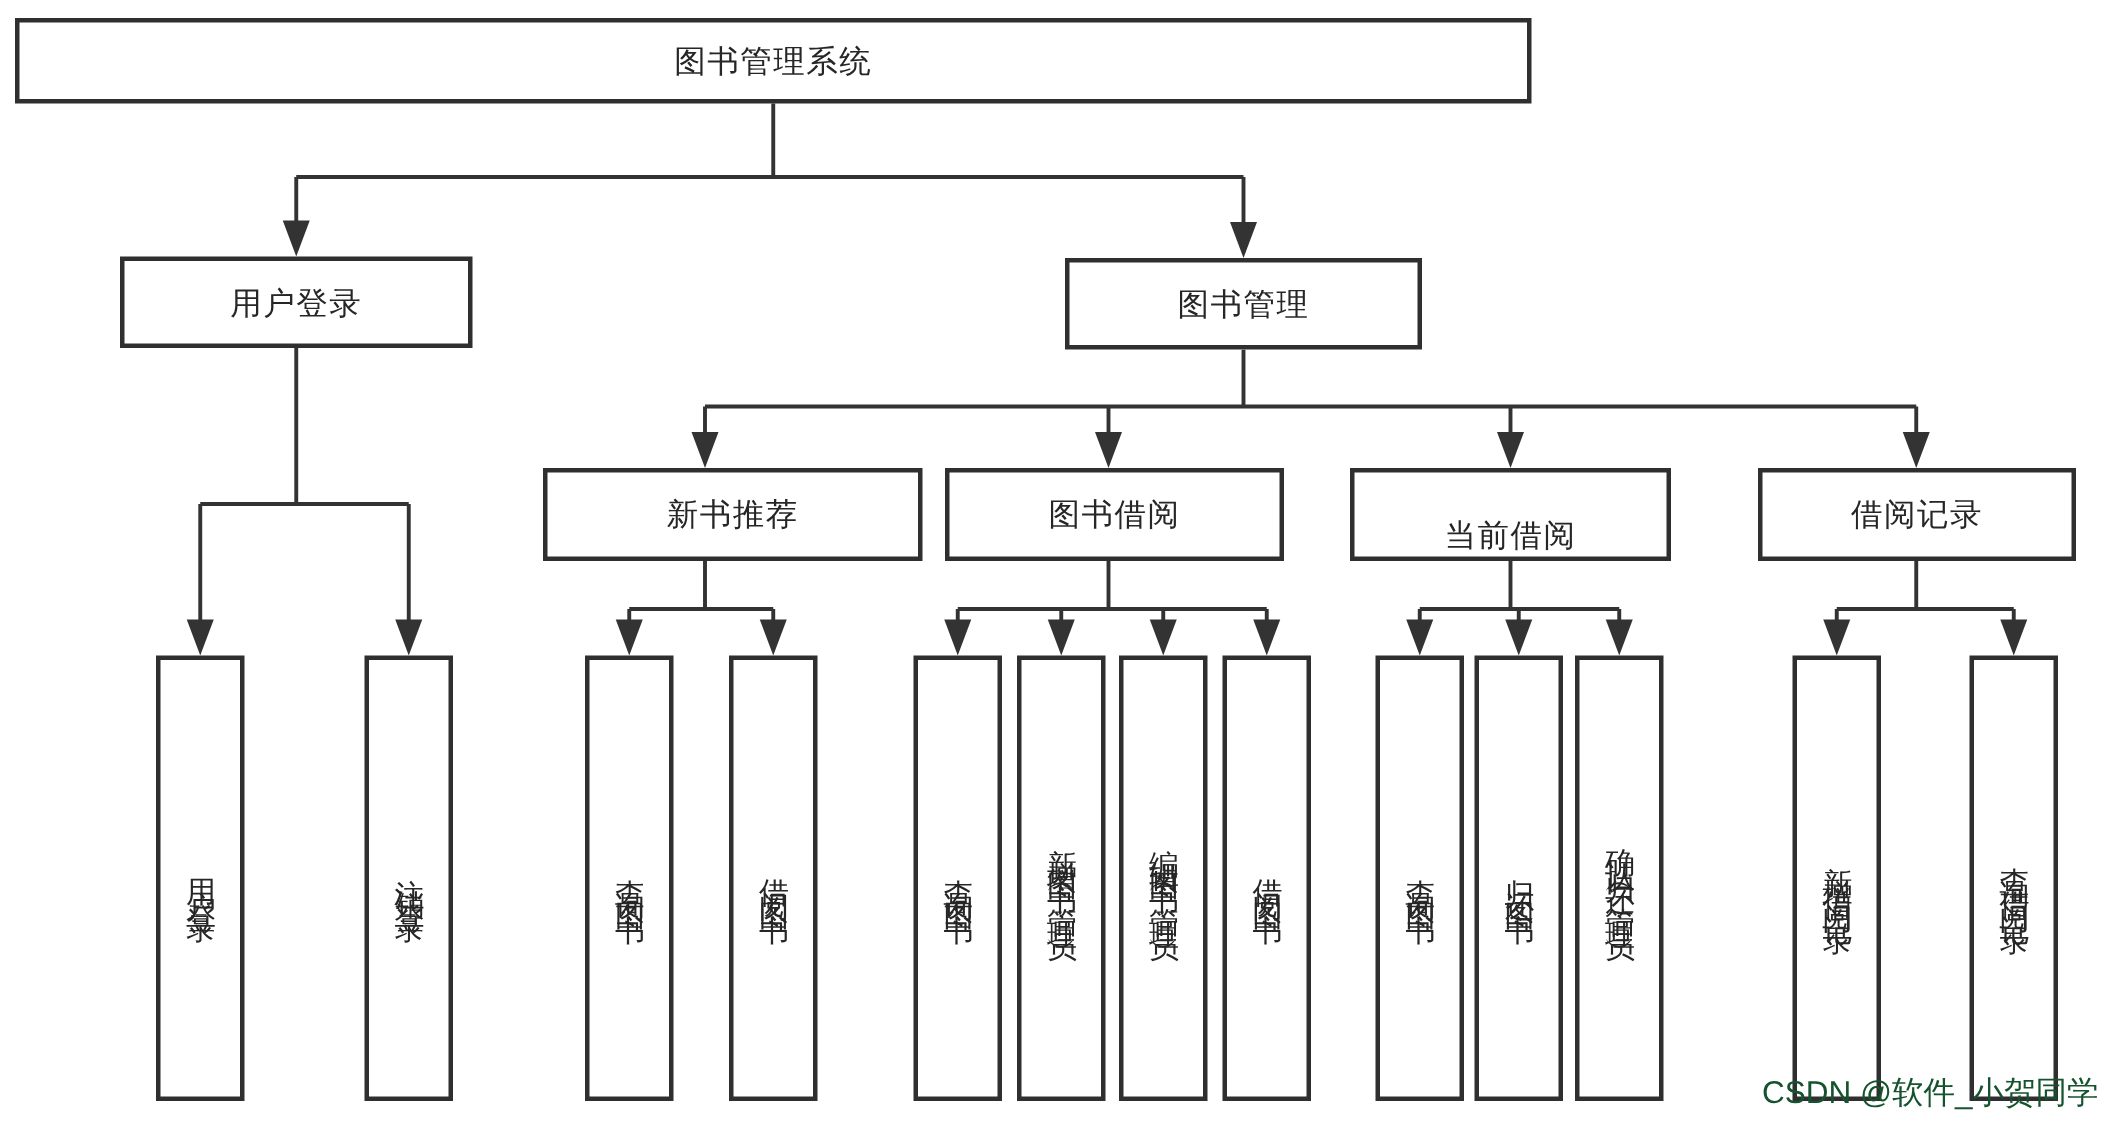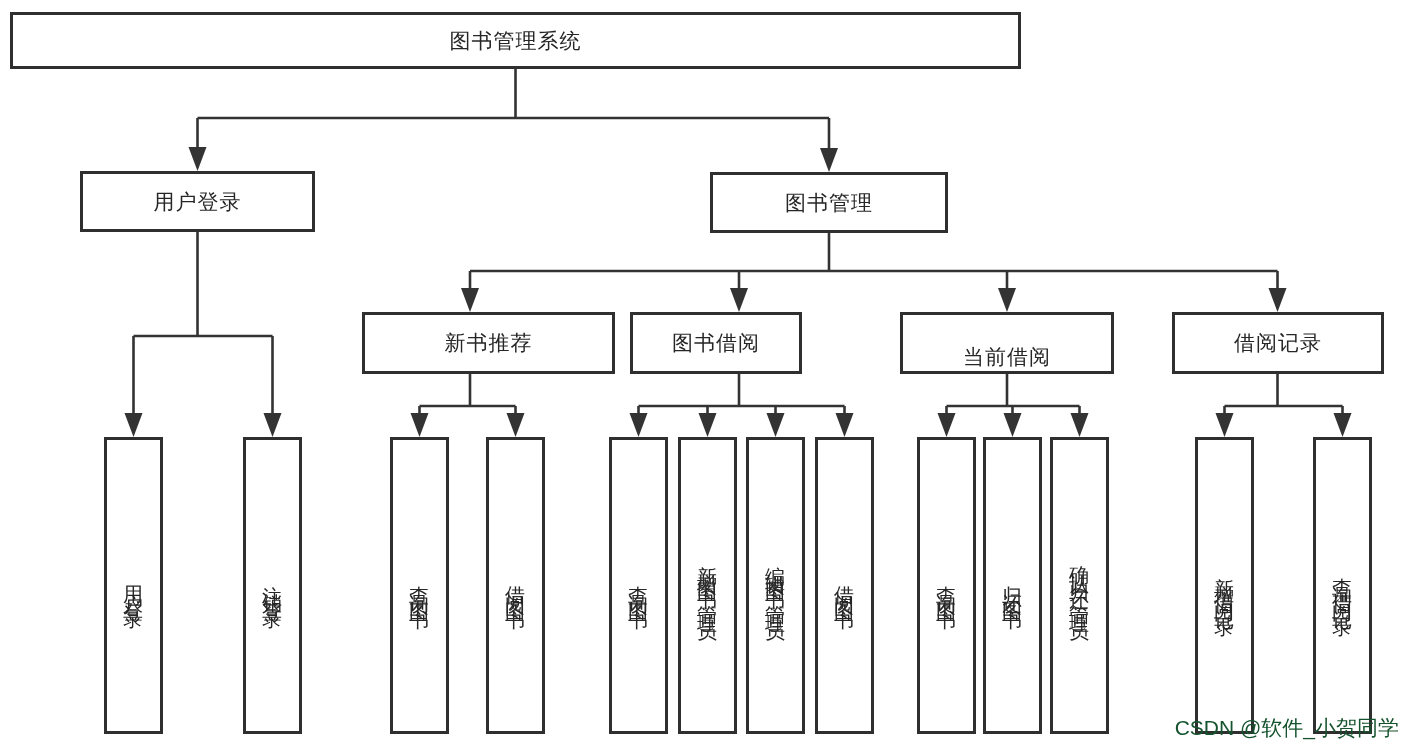--- a/index.html
+++ b/index.html
@@ -90,21 +90,21 @@
   <div class="node" style="left:80px; top:171px; width:235px; height:61px;">
     <span>用户登录</span>
   </div>
   <div class="node" style="left:710px; top:172px; width:238px; height:61px;text-align:right;">
     <span>图书管理</span>
   </div>
 
   <div class="node" style="left:362px; top:312px; width:253px; height:62px;">
     <span>新书推荐</span>
   </div>
-  <div class="node" style="left:630px; top:312px; width:172px; height:62px;justify-content:center;">
+  <div class="node" style="left:630px; top:312px; width:226px; height:62px;justify-content:center;">
     <span>图书借阅</span>
   </div>
   <div class="node" style="left:900px; top:312px; width:214px; height:62px;align-items:flex-end;">
     <span>当前借阅</span>
   </div>
   <div class="node" style="left:1172px; top:312px; width:212px; height:62px;">
     <span>借阅记录</span>
   </div>
 
   <div class="node node-v" style="left:104px; top:437px; width:59px; height:297px;">

